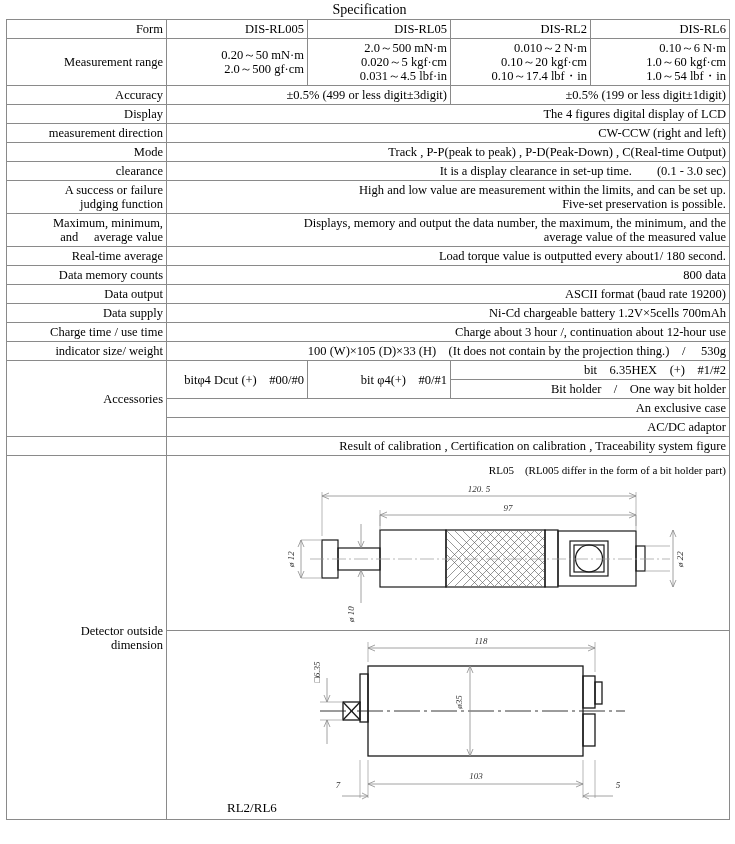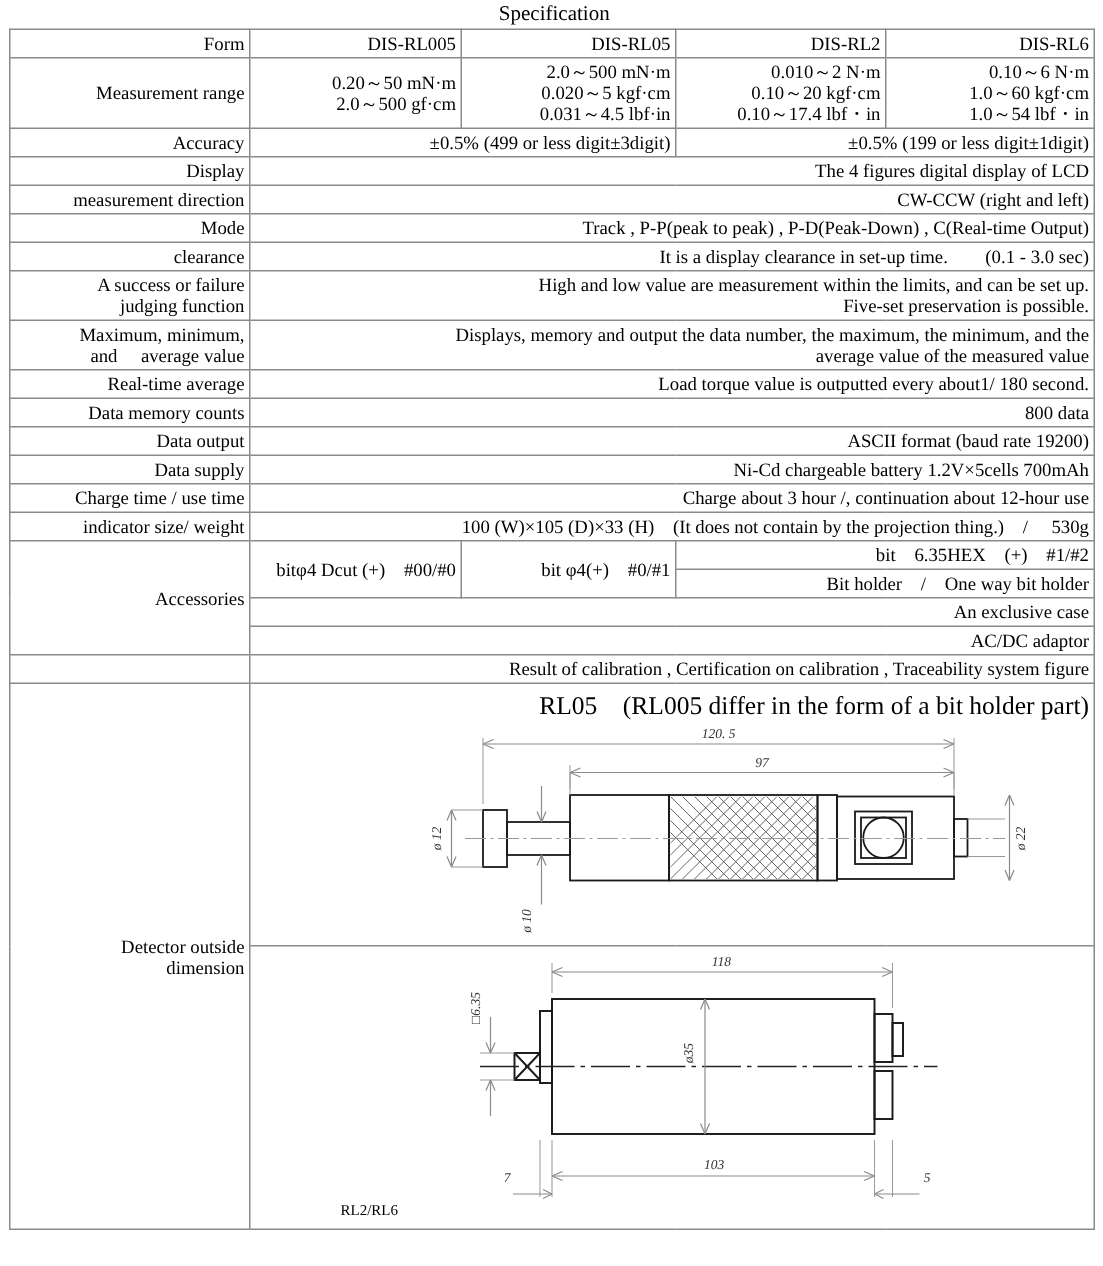--- a/index.html
+++ b/index.html
@@ -54,29 +54,29 @@
 
   
   td.draw-cell {
     padding: 0;
     text-align: left;
     vertical-align: top;
     position: relative;
     height: 170px;
   }
   .draw-caption {
-    font-size: 17px;
+    font-size: 11px;
     padding: 3px 0 0 6px;
     line-height: 15px;
   }
   .draw-caption-bottom {
     position: absolute;
     left: 60px;
     bottom: 4px;
-    font-size: 10px;
+    font-size: 13px;
   }
   svg.dwg { display: block; }
 </style>
 </head>
 <body>
 
 <div class="page">
 
   <div class="page-title">Specification</div>
 

